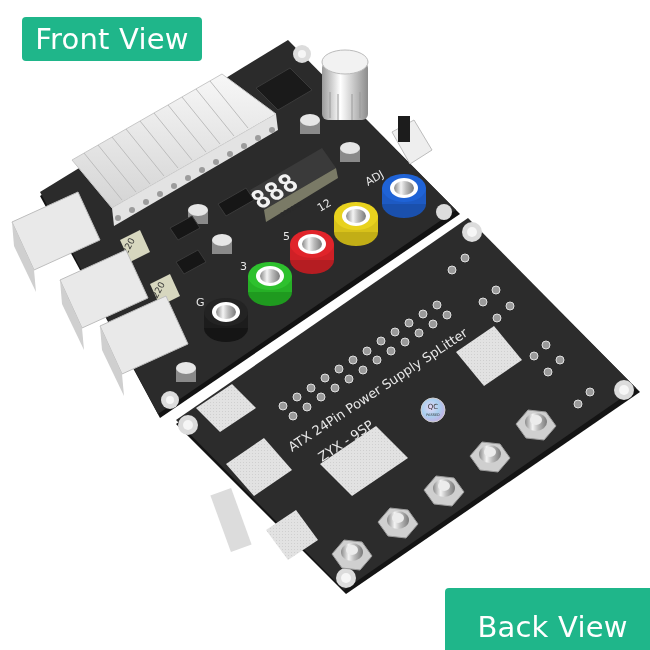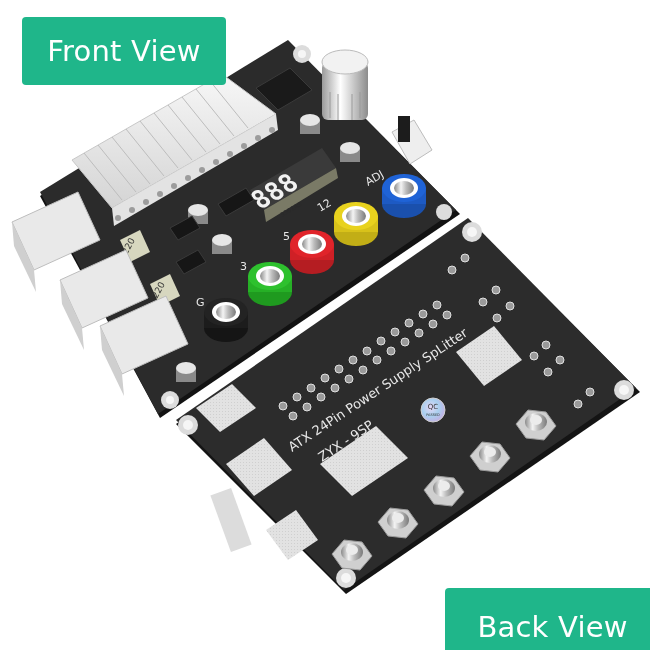--- a/index.html
+++ b/index.html
@@ -3,21 +3,21 @@
   <meta charset="utf-8">
   <style>
     html, body { margin: 0; padding: 0; background: #ffffff; }
     body { width: 650px; height: 650px; position: relative; overflow: hidden; font-family: "DejaVu Sans", sans-serif; }
     .badge {
       position: absolute; background: #1fb68a; color: #ffffff;
       border-radius: 4px; font-family: "DejaVu Sans", sans-serif;
       font-size: 29px; line-height: 40px; padding: 0 8px; letter-spacing: 0.2px;
       z-index: 10;
     }
-    .badge.front { left: 22px; top: 17px; height: 44px; line-height: 44px; width: 180px; text-align: center; padding: 12px; }
+    .badge.front { left: 22px; top: 17px; height: 44px; line-height: 44px; width: 180px; text-align: center; padding: 0; }
     .badge.back { left: 445px; top: 588px; height: 46px; line-height: 46px; width: 183px; text-align: center; padding: 16px; }
     svg.scene { position: absolute; left: 0; top: 0; }
     .silk { font-family: "DejaVu Sans", sans-serif; fill: #e8e8e8; }
   </style>
 </head>
 <body>
 
 <div class="badge front">Front View</div>
 <div class="badge back">Back View</div>
 

